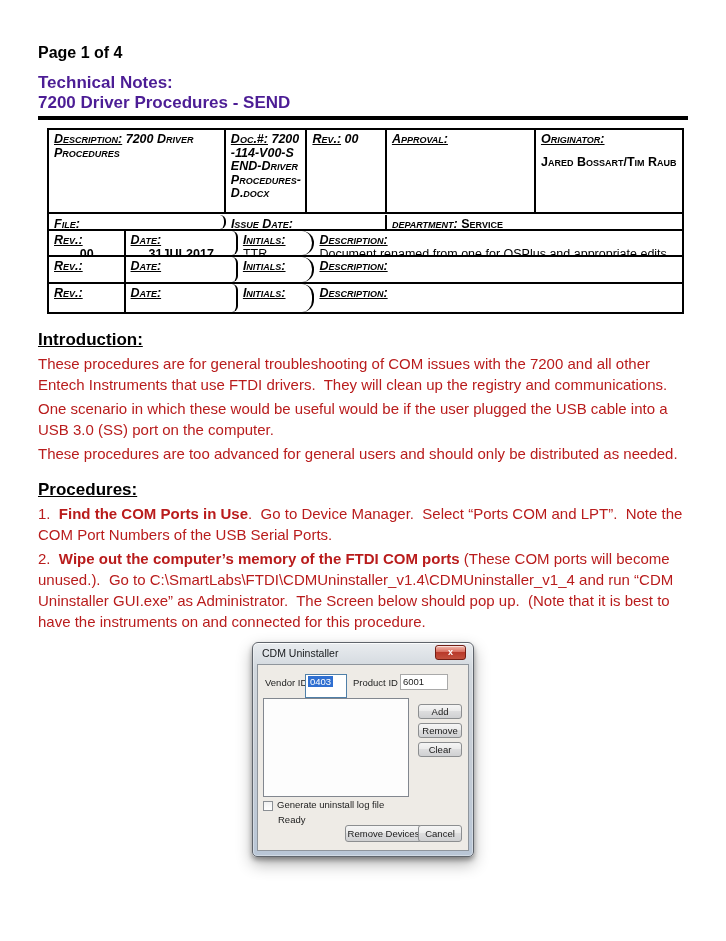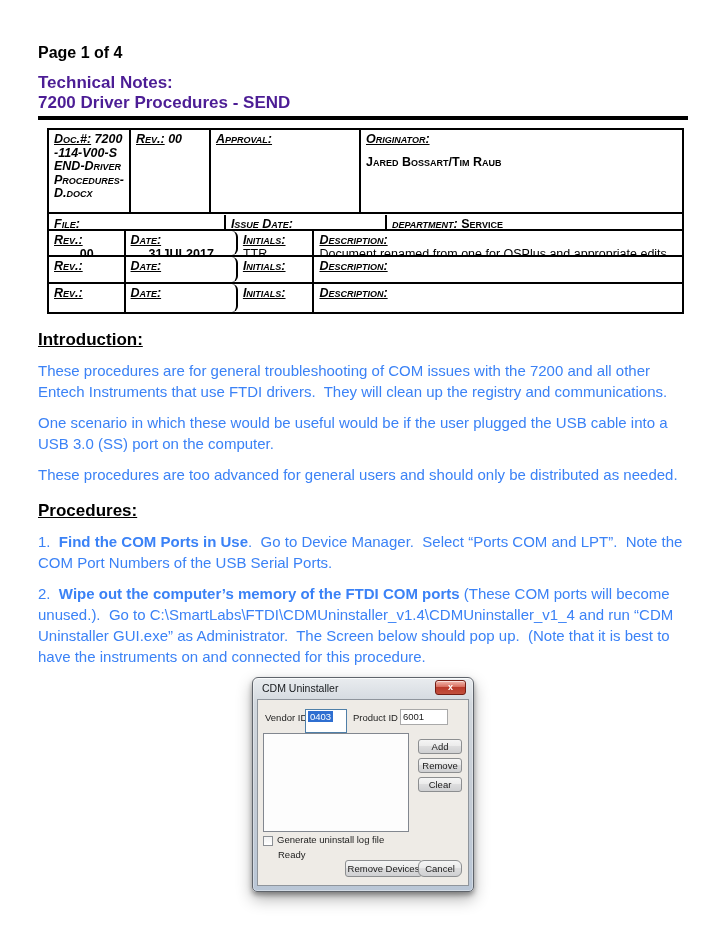--- a/index.html
+++ b/index.html
@@ -31,36 +31,36 @@
   .tv-b { font-weight:bold; }
   .tv-n { font-weight:normal; font-variant:normal; font-size:12.5px; }
   .r1 { height:84px; }
   .r2 { height:17px; padding-top:1px; }
   .r1 .tcell, .r2 .tcell { }
   .c-desc { width:178px; }
   .c-doc  { width:82px; word-break:break-all; }
   .c-rev  { width:80px; }
   .c-app  { width:150px; }
   .c-orig { width:147px; }
-  .c-file { width:178px; }
+  .c-file { width:178px;border-radius:6px; }
   .c-issue{ width:162px; }
   .c-dept { width:297px; }
   .rr { height:26px; }
   .rr2 { height:27px; }
   .rr3 { height:28px; }
   .c-rv { width:77px; text-align:left; }
   .c-dt { width:113px;border-radius:6px; }
-  .c-in { width:77px; }
+  .c-in { width:77px;border-radius:12px; }
   .c-ds { width:370px; }
   .cent { display:block; text-align:center; }
   .name-block { display:block; margin-top:9px; font-weight:bold; }
 
   
   .sec-head { font-size:17px; font-weight:bold; text-decoration:underline; color:#000; margin-top:16px; line-height:20px; }
-  .body-text { font-size:15px; line-height:21px; color:#3b82f6; margin-top:10px; white-space:pre-wrap; }
+  .body-text { font-size:15px; line-height:21px; color:#b91c1c; margin-top:3px; white-space:pre-wrap; }
   .b { font-weight:bold; }
 
   
   .dlg-wrap { display:flex; justify-content:center; margin-top:10px; }
   .win {
     position:relative; width:222px; height:215px;
     border-radius:6px 6px 5px 5px;
     background:linear-gradient(180deg,#e9ecef 0%,#d2d8de 12%,#c5ccd5 55%,#b9c6d6 100%);
     border:1px solid #5f646b;
     box-shadow:0 3px 5px rgba(0,0,0,.35), 0 7px 16px rgba(0,0,0,.3), inset 0 1px 0 rgba(255,255,255,.75), inset 0 0 0 1px rgba(255,255,255,.35);
@@ -108,20 +108,24 @@
   <div class="brand-row">
     <div class="page-num">Page 1 of 4</div>
   </div>
   <div class="subtitle first">Technical Notes:</div>
   <div class="subtitle">7200 Driver Procedures - SEND</div>
   <div class="rule"></div>
 </div>
 
 <div class="doc-table">
   <div class="trow r1">
+    <div class="tcell c-desc">
+      <span class="tl">Description:</span>
+      <span class="tv-i">7200 Driver Procedures</span>
+    </div>
     <div class="tcell c-doc">
       <span class="tl">Doc.#:</span>
       <span class="tv-i">7200-114-V00-SEND-DriverProcedures-D.docx</span>
     </div>
     <div class="tcell c-rev">
       <span class="tl">Rev.:</span>
       <span class="tv-i">00</span>
     </div>
     <div class="tcell c-app">
       <span class="tl">Approval:</span>
@@ -218,16 +222,16 @@
 
       <div class="wbtn sbtn" style="top:39px;">Add</div>
       <div class="wbtn sbtn" style="top:58px;">Remove</div>
       <div class="wbtn sbtn" style="top:77px;">Clear</div>
 
       <div class="checkbox"></div>
       <div class="chk-label">Generate uninstall log file</div>
       <div class="status">Ready</div>
 
       <div class="wbtn" style="left:87px; top:160px; width:77px; height:17px; line-height:15px;">Remove Devices</div>
-      <div class="wbtn" style="left:160px; top:160px; width:44px; height:17px; line-height:15px;border-radius:6px;">Cancel</div>
+      <div class="wbtn" style="left:160px; top:160px; width:44px; height:17px; line-height:15px;">Cancel</div>
     </div>
   </div>
 </div>
 
 </body></html>

